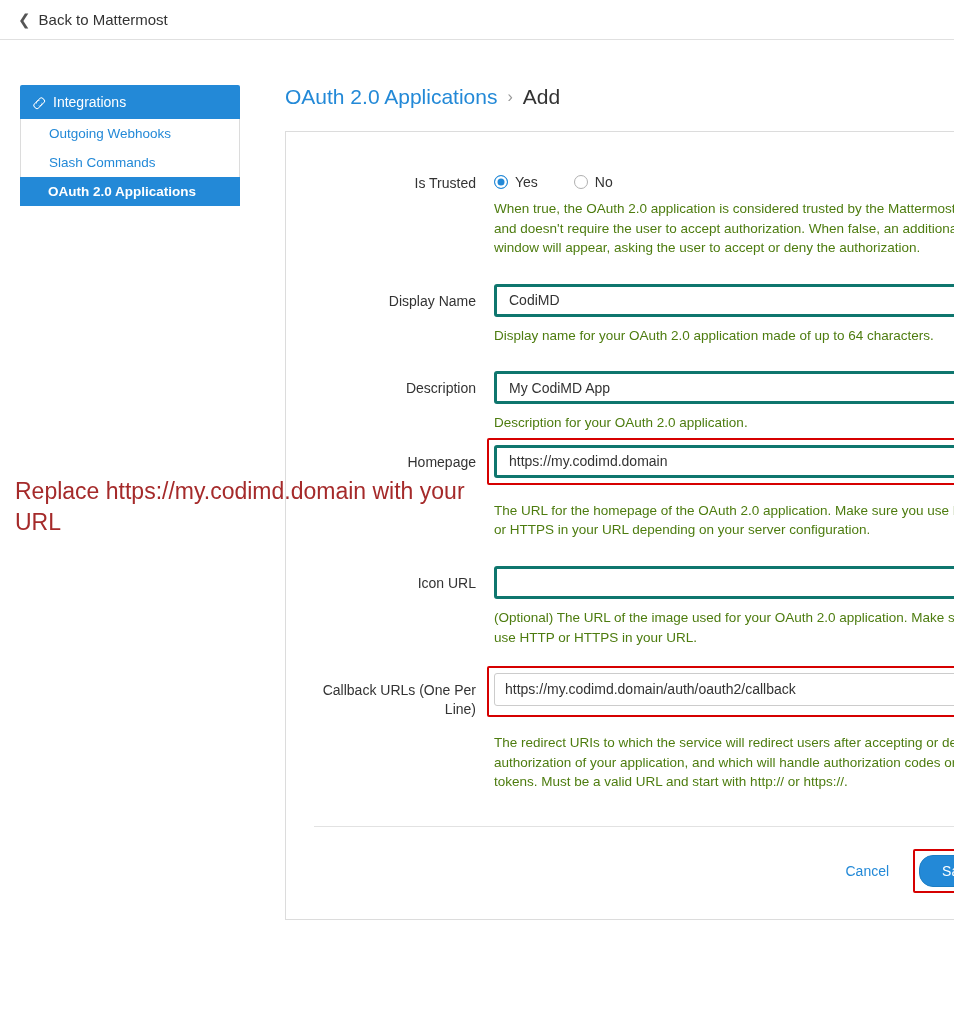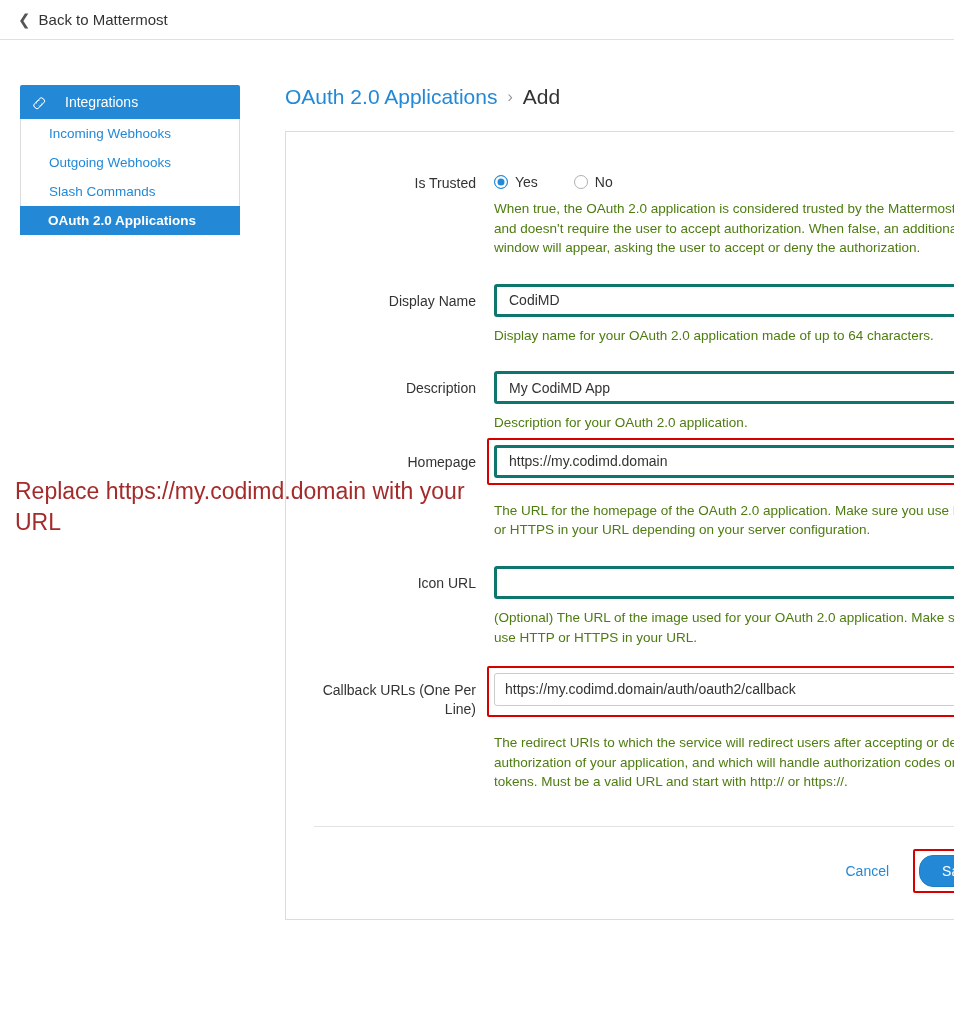--- a/index.html
+++ b/index.html
@@ -48,21 +48,21 @@
     flex: 0 0 220px;
   }
   .side-head {
     background: #1f8dd6;
     background: #2389d7;
     color: #fff;
     font-size: 14px;
     padding: 9px 12px;
     display: flex;
     align-items: center;
-    gap: 20px;
+    gap: 8px;
     border-radius: 2px 2px 0 0;
   }
   .link-icon {
     display: inline-block;
     width: 13px; height: 13px;
     position: relative;
     transform: rotate(-45deg);
   }
   .link-icon:before, .link-icon:after {
     content: "";
@@ -270,21 +270,20 @@
 </div>
 
 <div class="page">
 
   <div class="sidebar">
     <div class="side-head">
       <span class="link-icon"></span>
       <span>Integrations</span>
     </div>
     <div class="side-list">
-      <div class="side-item">Incoming Webhooks</div>
       <div class="side-item">Outgoing Webhooks</div>
       <div class="side-item">Slash Commands</div>
       <div class="side-item active">OAuth 2.0 Applications</div>
     </div>
   </div>
 
   <div class="main">
 
     <div class="breadcrumb">
       <span class="crumb-link">OAuth 2.0 Applications</span>

